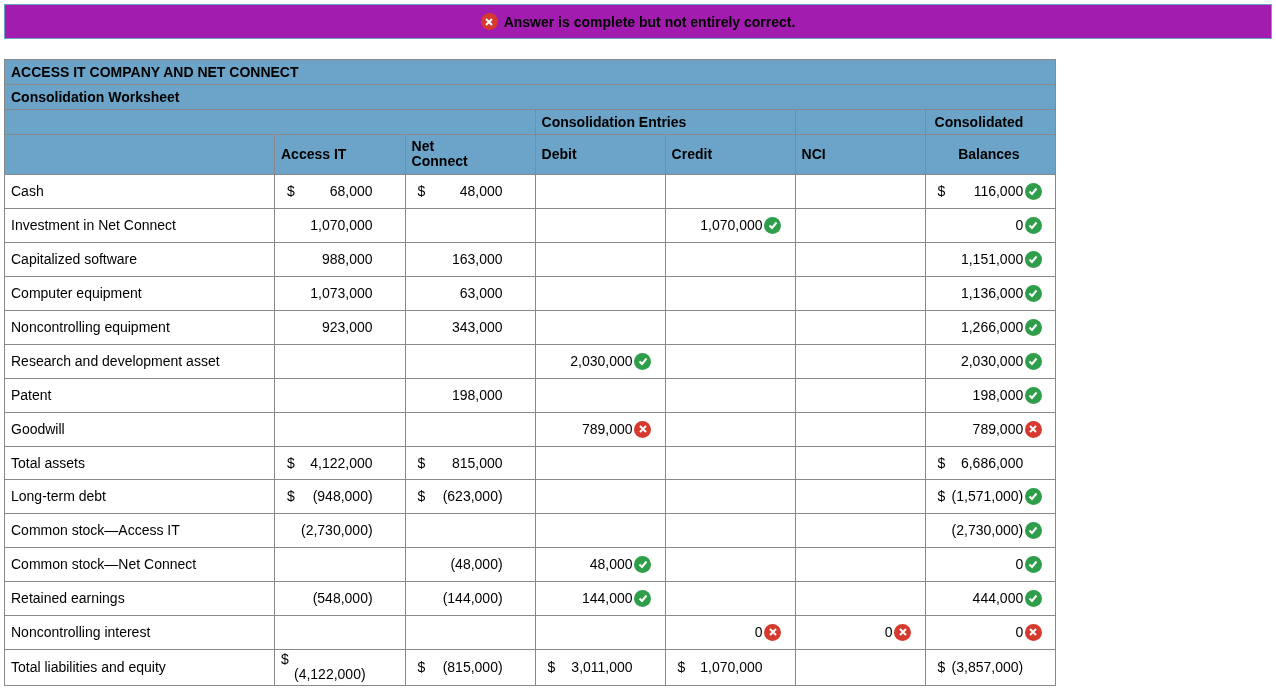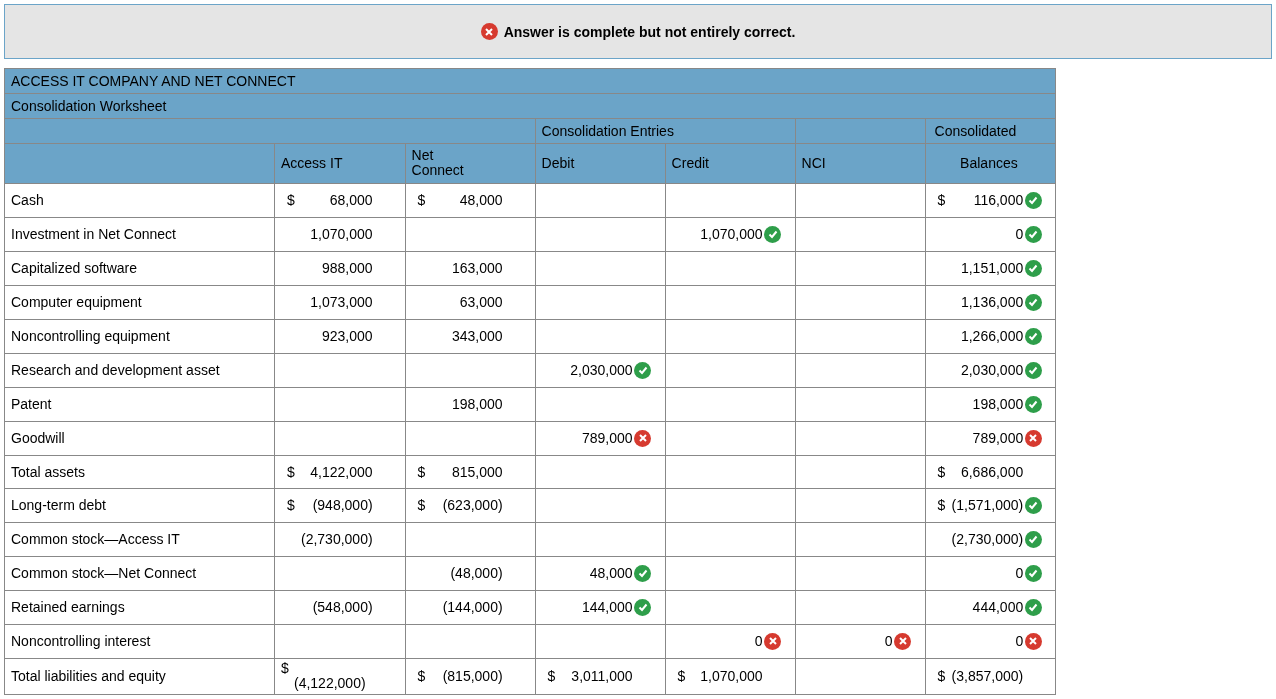--- a/index.html
+++ b/index.html
@@ -1,24 +1,24 @@
 <!DOCTYPE html>
 <html><head>
 <meta charset="utf-8">
 <style>
   * { box-sizing: border-box; }
   body { margin: 0; padding: 4px; font-family: Arial, sans-serif; font-size: 14px; color: #000; background: #fff; }
   
-  .alert-bar { border: 1px solid #6ba4c8; background: #e5e5e5; padding: 18px; text-align: center; font-weight: bold; margin-bottom: 9px; }
+  .alert-bar { border: 1px solid #6ba4c8; background: #a21caf; padding: 8px; text-align: center; font-weight: bold; margin-bottom: 20px; }
   .alert-content { display: inline-flex; align-items: center; gap: 6px; }
   
   .worksheet { border-collapse: collapse; }
   .worksheet td, .worksheet th { border: 1px solid #888; padding: 4px 6px; vertical-align: middle; text-align: left; }
   
-  .hdr-blue { background: #6ba4c8; font-weight: normal; text-align: center; }
+  .hdr-blue { background: #6ba4c8; font-weight: bold; text-align: center; }
   
   .col-label { width: 270px; }
   .col-data  { width: 130px; }
   
   .money-cell { position: relative; padding:0; }
   .money-inner { display:flex; align-items:center; height:100%; padding:4px 6px; }
   .cur { width: 14px; text-align:left; }
   .num { flex: 1; text-align: right; }
   .icon-slot { width: 20px; display:flex; justify-content:center; }
   

